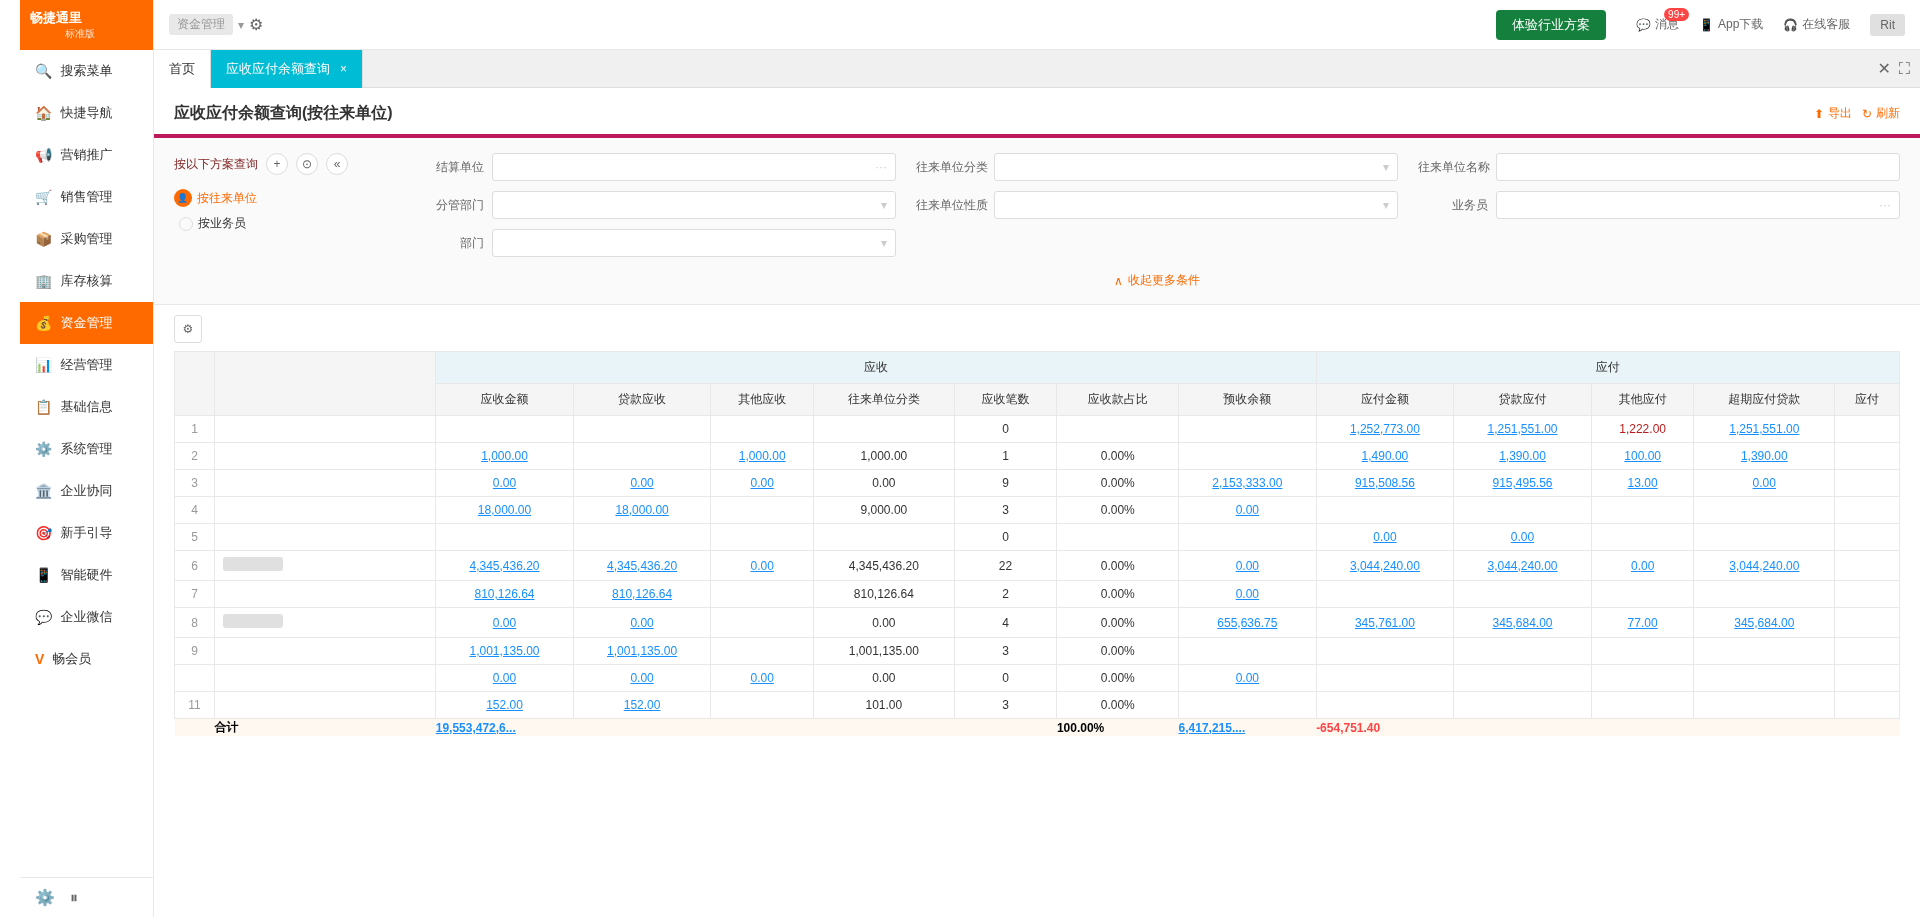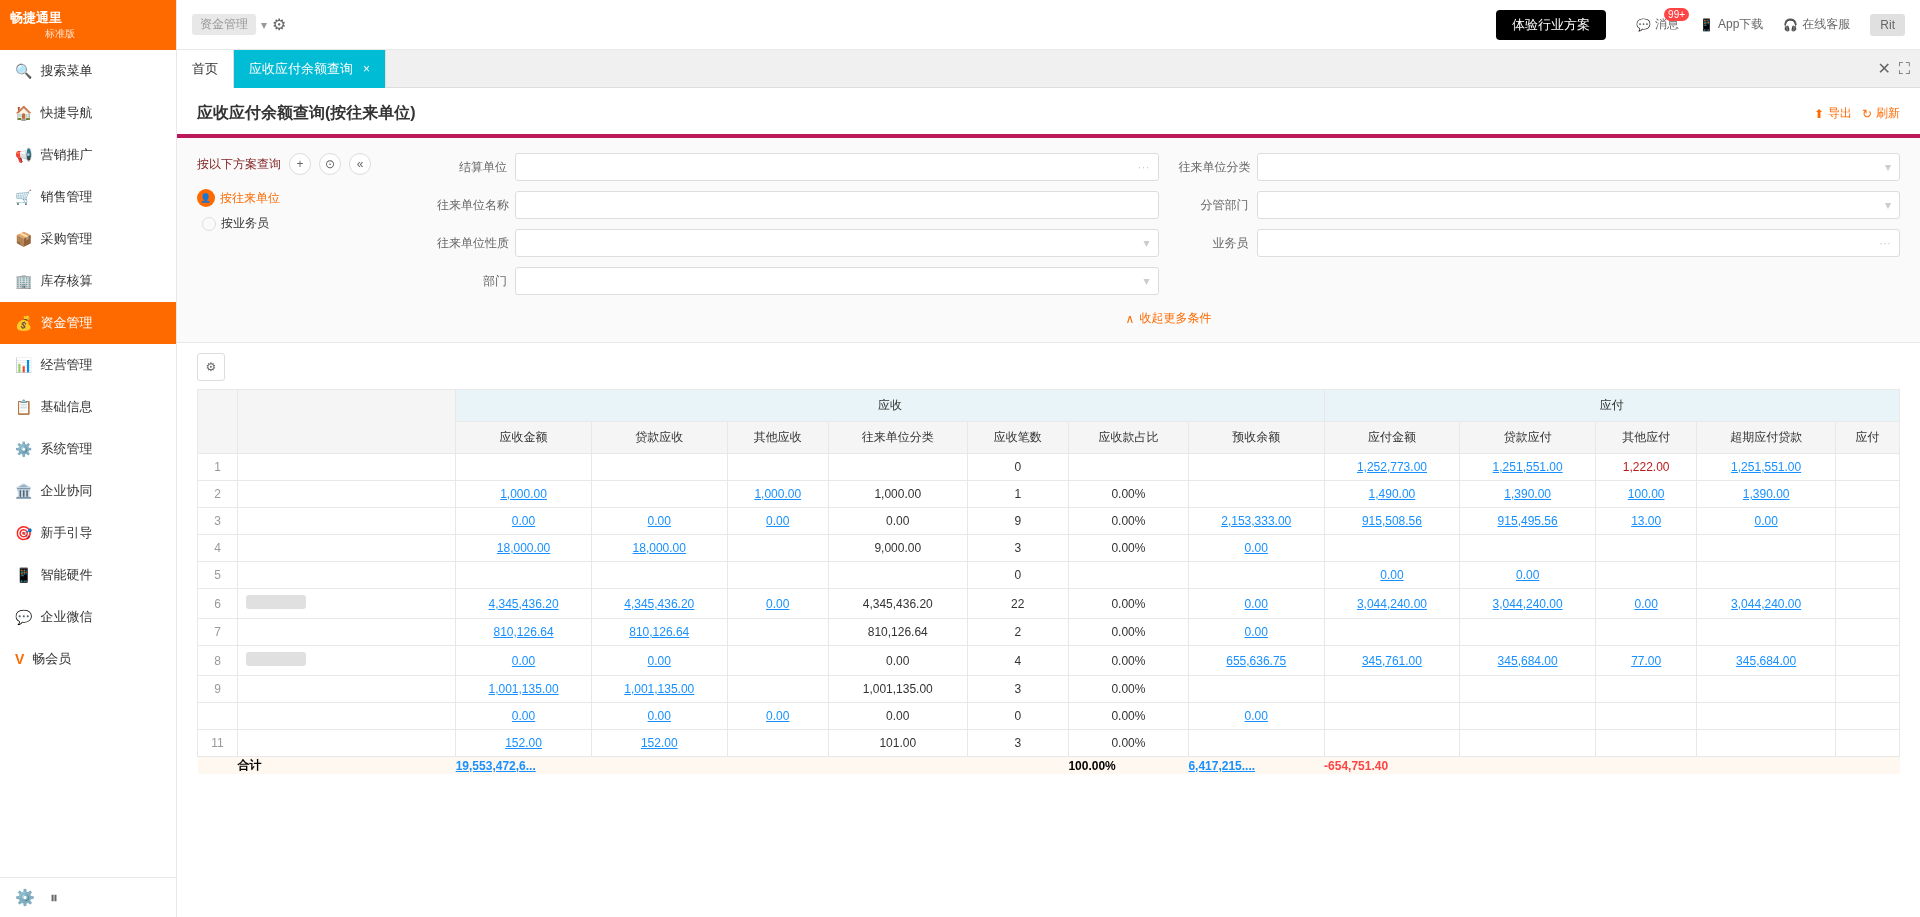--- a/index.html
+++ b/index.html
@@ -1,33 +1,33 @@
 <!DOCTYPE html>
 <html><head>
   <meta charset="utf-8">
   <style>
     * { margin: 0; padding: 0; box-sizing: border-box; }
     body { font-family: 'Microsoft YaHei', Arial, sans-serif; font-size: 12px; background: #f5f5f5; width: 1920px; height: 917px; overflow: hidden; display: flex; }
 
     
-    .sidebar { width: 177px; background: #fff; border-right: 1px solid #e8e8e8; display: flex; flex-direction: column; height: 917px; flex-shrink: 0; }
+    .sidebar { width: 154px; background: #fff; border-right: 1px solid #e8e8e8; display: flex; flex-direction: column; height: 917px; flex-shrink: 0; padding-left: 20px; }
     .sidebar-logo { height: 50px; background: #ff6a00; display: flex; align-items: center; padding: 0 10px; }
     .sidebar-item { display: flex; align-items: center; padding: 12px 15px; cursor: pointer; color: #333; gap: 8px; }
     .sidebar-item.active { background: #ff6a00; color: white; }
     .sidebar-item .icon { font-size: 14px; }
     .sidebar-item .label { font-size: 13px; }
     .sidebar-bottom { margin-top: auto; border-top: 1px solid #e8e8e8; display: flex; padding: 10px 15px; gap: 15px; align-items: center; }
 
     
     .main { flex: 1; display: flex; flex-direction: column; height: 917px; overflow: hidden; }
 
     
     .topbar { height: 50px; background: white; border-bottom: 1px solid #e8e8e8; display: flex; align-items: center; padding: 0 15px; gap: 10px; }
     .topbar-breadcrumb { display: flex; align-items: center; gap: 5px; color: #999; font-size: 12px; flex: 1; }
-    .topbar-btn-orange { background: #000000; color: white; border: none; padding: 6px 16px; border-radius: 4px; cursor: pointer; font-size: 13px; }
+    .topbar-btn-orange { background: #15803d; color: white; border: none; padding: 6px 16px; border-radius: 4px; cursor: pointer; font-size: 13px; }
 
     
     .tabbar { height: 38px; background: #f0f0f0; display: flex; align-items: center; border-bottom: 1px solid #ddd; }
     .tab { height: 38px; padding: 0 15px; display: flex; align-items: center; cursor: pointer; font-size: 13px; color: #666; gap: 5px; border-right: 1px solid #ddd; }
     .tab.active { background: #00bcd4; color: white; }
     .tab.home { background: white; color: #333; }
     .tab-close { font-size: 12px; cursor: pointer; margin-left: 5px; }
 
     
     .content { flex: 1; background: #f5f5f5; overflow: auto; padding: 0; }
@@ -237,21 +237,21 @@
               <div class="query-type-item" style="padding-left:5px;">
                 <div class="radio-circle">
                   <div class="radio-dot"></div>
                 </div>
                 <span style="font-size:12px;">按业务员</span>
               </div>
             </div>
           </div>
 
           <div class="filter-right">
-            <div style="display:grid;grid-template-columns:1fr 1fr;gap:10px 20px;">
+            <div style="display:grid;grid-template-columns:1fr 1fr 1fr;gap:10px 20px;">
 
               <div class="filter-item">
                 <span class="filter-item-label">结算单位</span>
                 <div class="filter-item-control" style="justify-content:space-between;">
                   <span></span>
                   <span style="color:#ccc;">···</span>
                 </div>
               </div>
               <div class="filter-item">
                 <span class="filter-item-label">往来单位分类</span>

